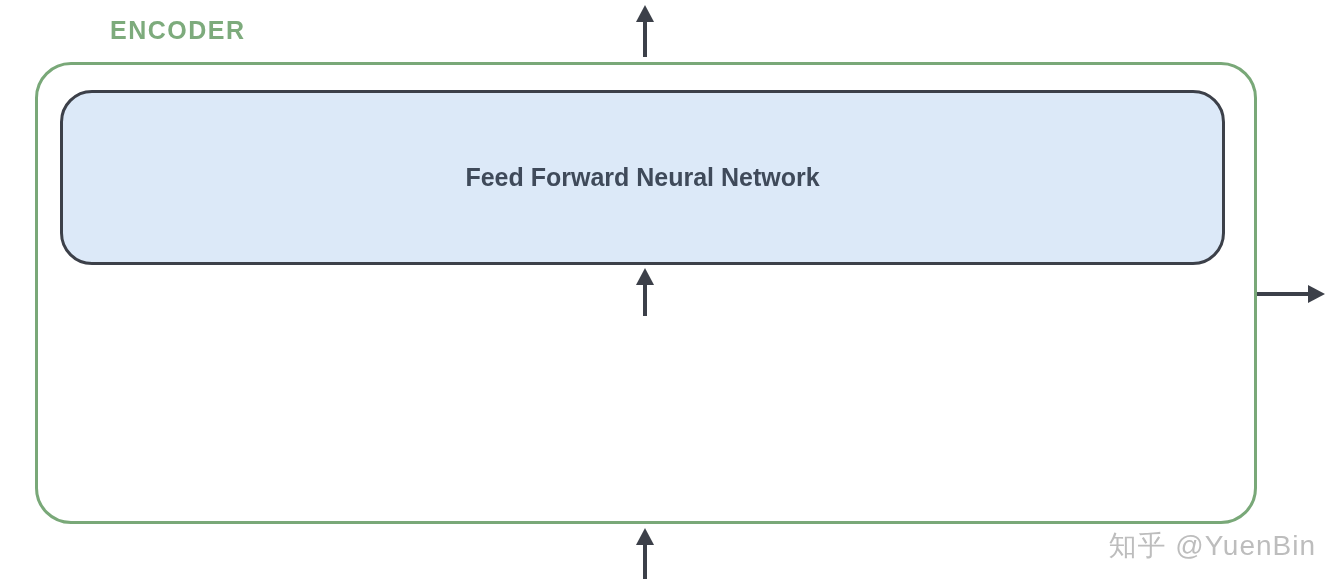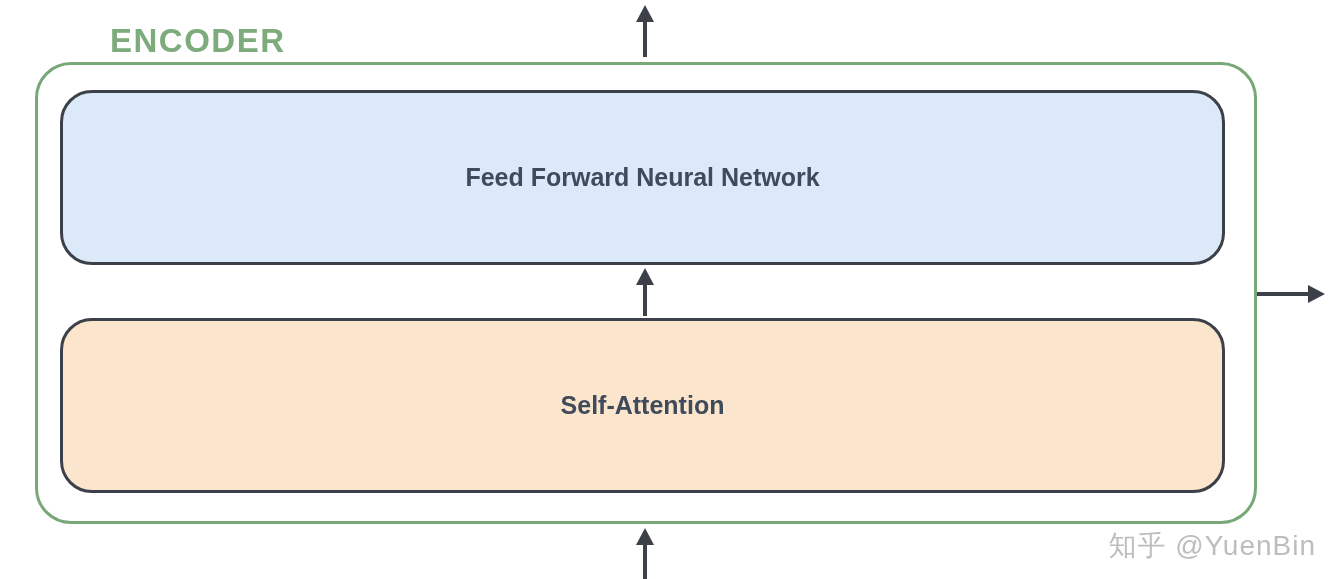--- a/index.html
+++ b/index.html
@@ -20,22 +20,22 @@
   .diagram {
     position: relative;
     width: 1342px;
     height: 579px;
     background: #ffffff;
     overflow: hidden;
   }
   .encoder-label {
     position: absolute;
     left: 110px;
-    top: 22px;
-    font-size: 33px;
+    top: 16px;
+    font-size: 25px;
     font-weight: 700;
     letter-spacing: 1.5px;
     color: var(--encoder-label);
   }
   .encoder-box {
     position: absolute;
     left: 35px;
     top: 62px;
     width: 1222px;
     height: 462px;
@@ -94,23 +94,20 @@
 <div class="diagram">
 
   <div class="encoder-label">ENCODER</div>
 
   <div class="encoder-box"></div>
 
   <div class="block ffnn">
     <span>Feed Forward Neural Network</span>
   </div>
 
-  <div class="block attn">
-    <span>Self-Attention</span>
-  </div>
 
   <div class="arrow arrow-top">
     <svg width="32" height="52" viewBox="0 0 32 52" xmlns="http://www.w3.org/2000/svg">
       <line x1="16" y1="52" x2="16" y2="13" stroke="currentColor" stroke-width="4"></line>
       <path d="M16 0 L7 17 L25 17 Z" fill="currentColor"></path>
     </svg>
   </div>
 
   <div class="arrow arrow-mid">
     <svg width="32" height="48" viewBox="0 0 32 48" xmlns="http://www.w3.org/2000/svg">

